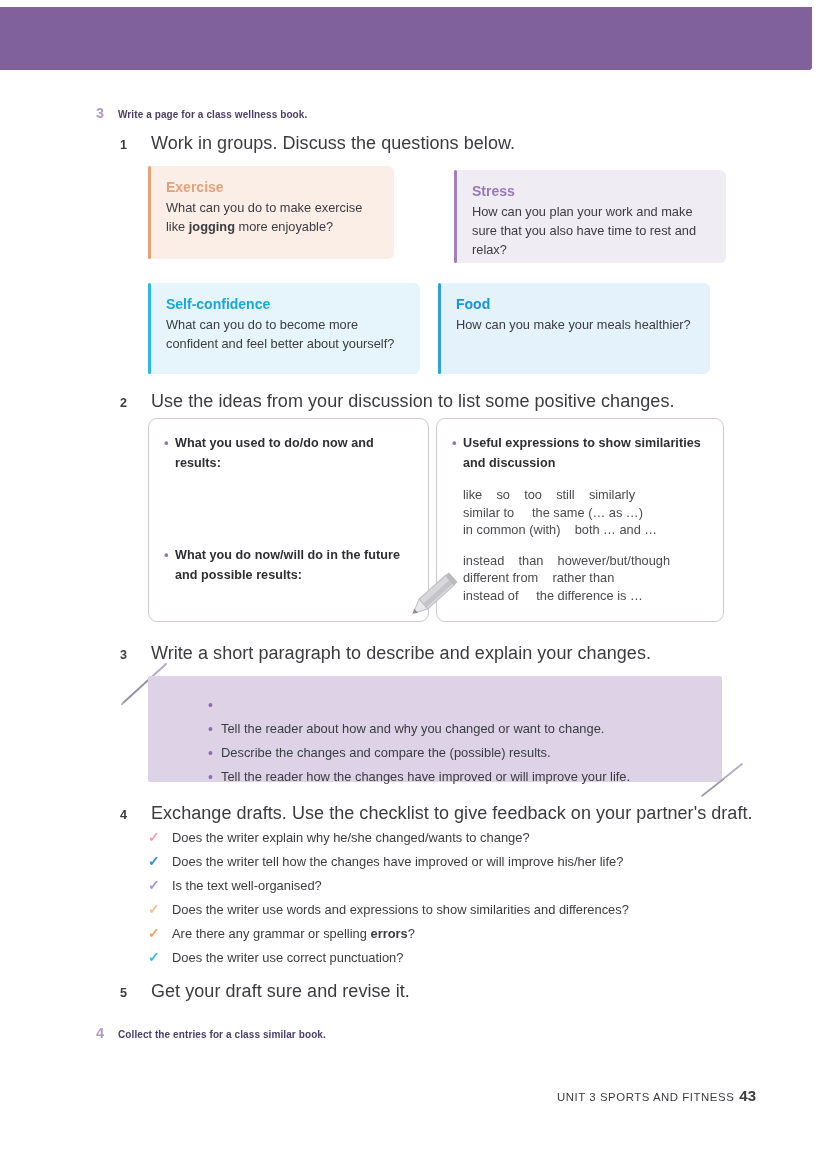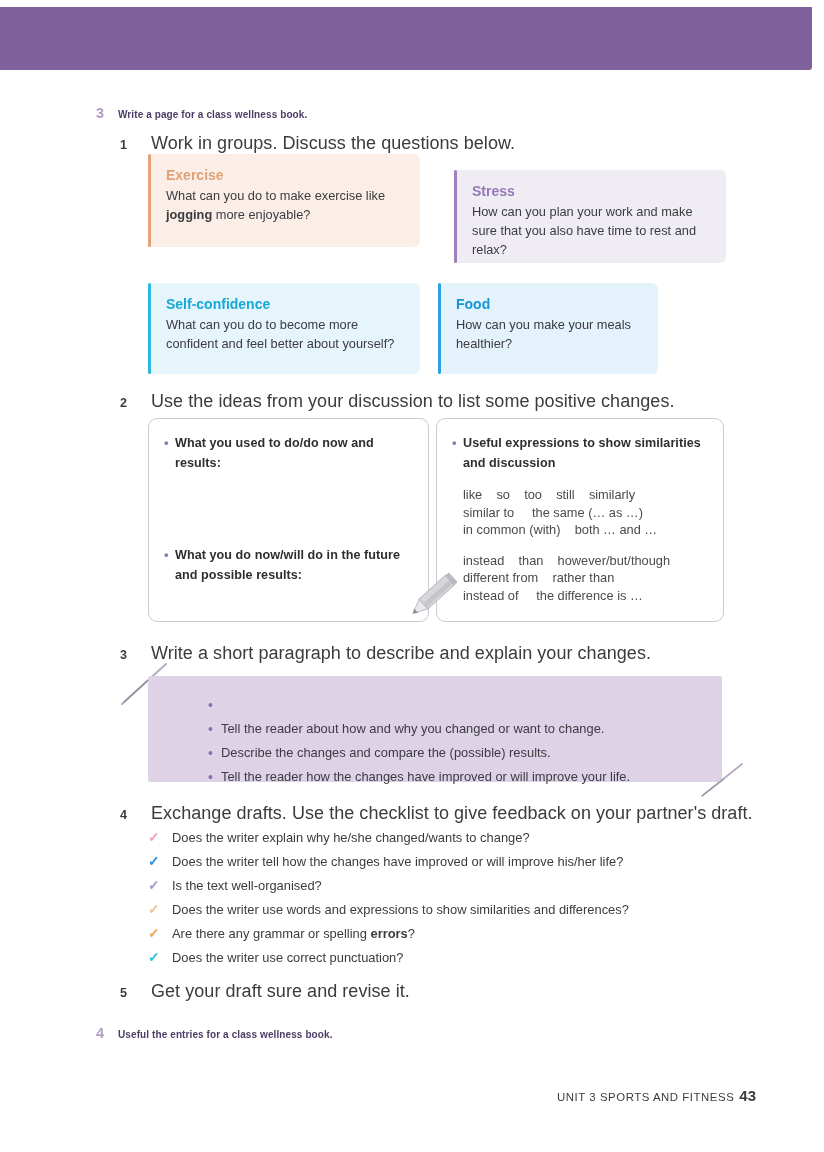--- a/index.html
+++ b/index.html
@@ -125,39 +125,39 @@
   <div class="section-head" style="left:96px;top:105px;">
     <span class="section-num">3</span>
     <span class="section-title">Write a page for a class wellness book.</span>
   </div>
 
   <div class="task" style="left:120px;top:133px;">
     <span class="task-num">1</span>
     <span class="task-text">Work in groups. Discuss the questions below.</span>
   </div>
 
-  <div class="topic-card card-exercise" style="left:148px;top:154px;width:272px;height:93px;">
+  <div class="topic-card card-exercise" style="left:148px;top:166px;width:246px;height:93px;">
     <span class="bar"></span>
     <div class="topic-title">Exercise</div>
     <div class="topic-body"><span>What can you do to make exercise like </span><b>jogging</b><span> more enjoyable?</span></div>
   </div>
 
   <div class="topic-card card-stress" style="left:454px;top:170px;width:272px;height:93px;">
     <span class="bar"></span>
     <div class="topic-title">Stress</div>
     <div class="topic-body">How can you plan your work and make sure that you also have time to rest and relax?</div>
   </div>
 
   <div class="topic-card card-self" style="left:148px;top:283px;width:272px;height:91px;">
     <span class="bar"></span>
     <div class="topic-title">Self-confidence</div>
     <div class="topic-body">What can you do to become more confident and feel better about yourself?</div>
   </div>
 
-  <div class="topic-card card-food" style="left:438px;top:283px;width:220px;height:91px;">
+  <div class="topic-card card-food" style="left:438px;top:283px;width:272px;height:91px;">
     <span class="bar"></span>
     <div class="topic-title">Food</div>
     <div class="topic-body">How can you make your meals healthier?</div>
   </div>
 
   <div class="task" style="left:120px;top:391px;">
     <span class="task-num">2</span>
     <span class="task-text">Use the ideas from your discussion to list some positive changes.</span>
   </div>
 
@@ -263,21 +263,21 @@
     </div>
   </div>
 
   <div class="task" style="left:120px;top:981px;">
     <span class="task-num">5</span>
     <span class="task-text">Get your draft sure and revise it.</span>
   </div>
 
   <div class="section-head" style="left:96px;top:1025px;">
     <span class="section-num">4</span>
-    <span class="section-title">Useful the entries for a class wellness book.</span>
+    <span class="section-title">Collect the entries for a class similar book.</span>
   </div>
 
   <div class="footer">
     <span class="footer-label">UNIT 3 SPORTS AND FITNESS</span>
     <span class="footer-page">43</span>
   </div>
 
 </div>
 
 </body></html>

